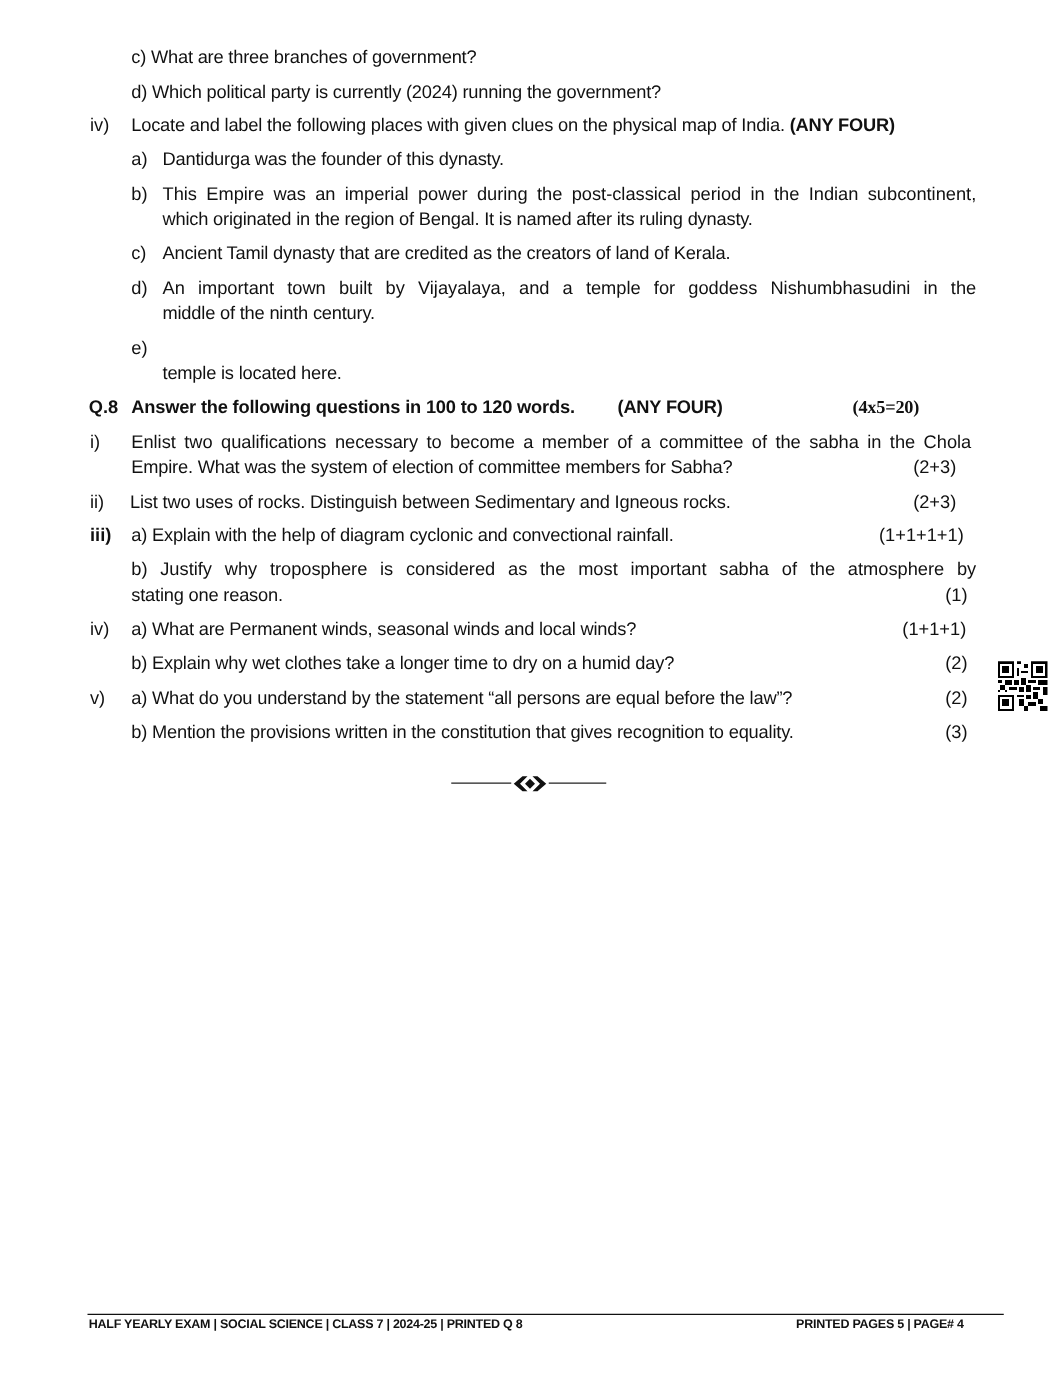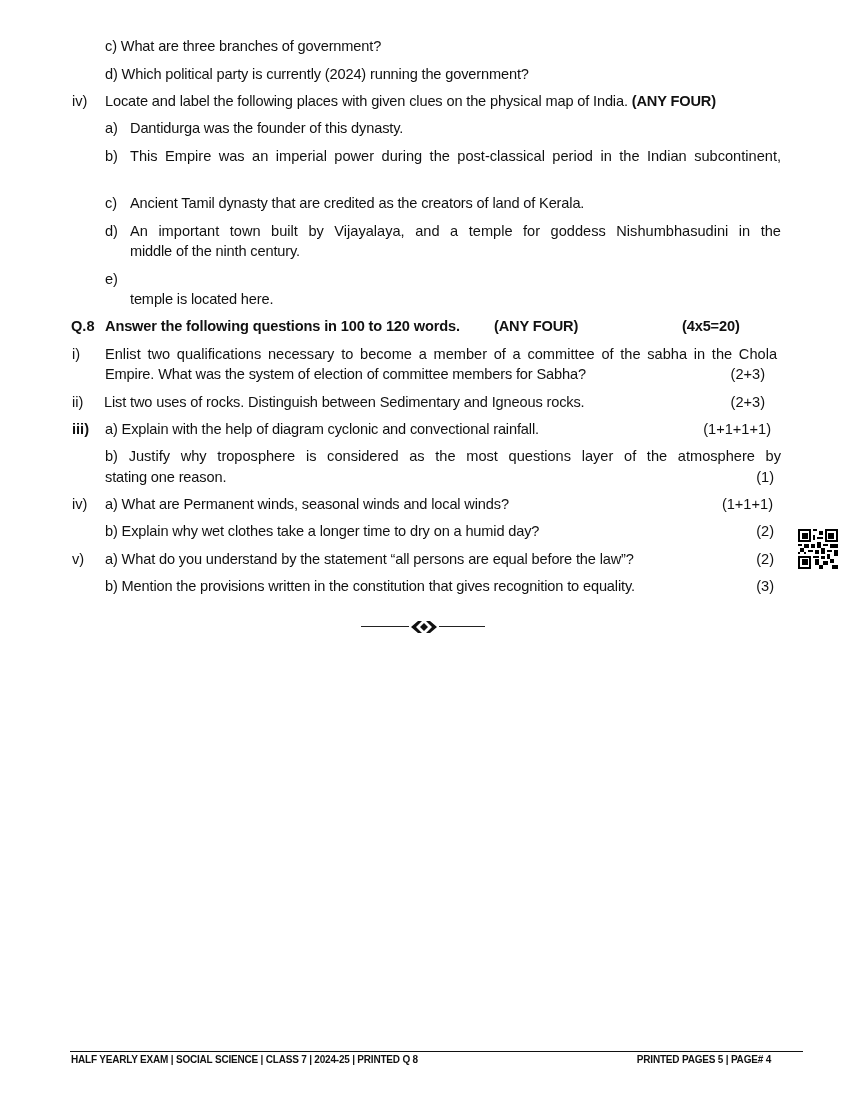--- a/index.html
+++ b/index.html
@@ -35,50 +35,51 @@
   <div class="line" style="left:105px;top:91px;">
     <span>Locate and label the following places with given clues on the physical map of India.</span>
     <span class="bold">(ANY FOUR)</span>
   </div>
 
   <div class="num" style="left:105px;top:118px;">a)</div>
   <div class="line" style="left:130px;top:118px;">Dantidurga was the founder of this dynasty.</div>
 
   <div class="num" style="left:105px;top:146px;">b)</div>
   <div class="just" style="left:130px;top:146px;width:651px;">This Empire was an imperial power during the post-classical period in the Indian subcontinent,</div>
+  <div class="line" style="left:130px;top:166px;">which originated in the region of Bengal. It is named after its ruling dynasty.</div>
 
   <div class="num" style="left:105px;top:193px;">c)</div>
   <div class="line" style="left:130px;top:193px;">Ancient Tamil dynasty that are credited as the creators of land of Kerala.</div>
 
   <div class="num" style="left:105px;top:221px;">d)</div>
   <div class="just" style="left:130px;top:221px;width:651px;">An important town built by Vijayalaya, and a temple for goddess Nishumbhasudini in the</div>
   <div class="line" style="left:130px;top:241px;">middle of the ninth century.</div>
 
   <div class="num" style="left:105px;top:269px;">e)</div>
   <div class="line" style="left:130px;top:289px;">temple is located here.</div>
 
   <div class="num bold" style="left:71px;top:316px;">Q.8</div>
   <div class="line bold" style="left:105px;top:316px;">Answer the following questions in 100 to 120 words.</div>
   <div class="line bold" style="left:494px;top:316px;">(ANY FOUR)</div>
-  <div class="line bold" style="left:682px;top:316px;">(4x5=20)</div>
+  <div class="line bold" style="left:682px;top:316px;font-family:Liberation Serif, serif;">(4x5=20)</div>
 
   <div class="num" style="left:72px;top:344px;">i)</div>
   <div class="just" style="left:105px;top:344px;width:672px;">Enlist two qualifications necessary to become a member of a committee of the sabha in the Chola</div>
   <div class="line" style="left:105px;top:364px;">Empire. What was the system of election of committee members for Sabha?</div>
   <div class="marks" style="right:85px;top:364px;">(2+3)</div>
 
   <div class="num" style="left:72px;top:392px;">ii)</div>
   <div class="line" style="left:104px;top:392px;">List two uses of rocks. Distinguish between Sedimentary and Igneous rocks.</div>
   <div class="marks" style="right:85px;top:392px;">(2+3)</div>
 
   <div class="num" style="left:72px;top:419px;font-weight:bold;">iii)</div>
   <div class="line" style="left:105px;top:419px;">a) Explain with the help of diagram cyclonic and convectional rainfall.</div>
   <div class="marks" style="right:79px;top:419px;">(1+1+1+1)</div>
 
-  <div class="just" style="left:105px;top:446px;width:676px;">b) Justify why troposphere is considered as the most questions layer of the atmosphere by</div>
+  <div class="just" style="left:105px;top:446px;width:676px;">b) Justify why troposphere is considered as the most important sabha of the atmosphere by</div>
   <div class="line" style="left:105px;top:467px;">stating one reason.</div>
   <div class="marks" style="right:76px;top:467px;">(1)</div>
 
   <div class="num" style="left:72px;top:494px;">iv)</div>
   <div class="line" style="left:105px;top:494px;">a) What are Permanent winds, seasonal winds and local winds?</div>
   <div class="marks" style="right:77px;top:494px;">(1+1+1)</div>
 
   <div class="line" style="left:105px;top:521px;">b) Explain why wet clothes take a longer time to dry on a humid day?</div>
   <div class="marks" style="right:76px;top:521px;">(2)</div>
 

